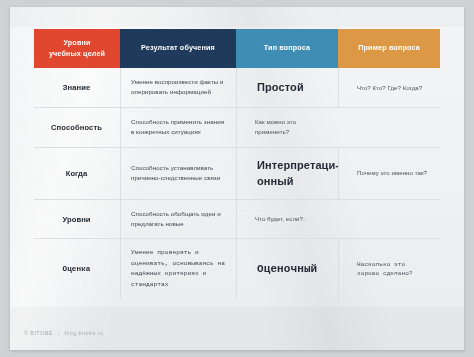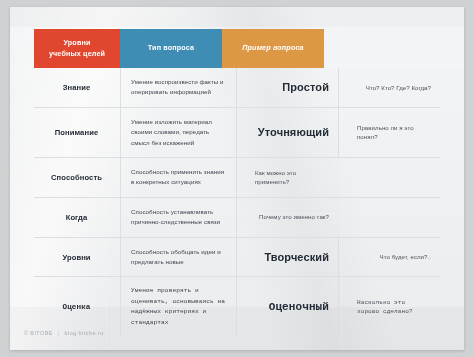--- a/index.html
+++ b/index.html
@@ -62,21 +62,20 @@
     width: 100%;
   }
 
   
   .row.head { height: 39px; }
 
   .cell {
     position: relative;
     display: flex;
     align-items: center;
-    justify-content: flex-end;
   }
 
   
   .c-level { width: 86px; }
   .c-result { width: 116px; }
   .c-qtype { width: 102px; }
   .c-example { width: 102px; }
 
   .head .cell {
     justify-content: center;
@@ -85,21 +84,21 @@
     font-weight: bold;
     font-size: 7.2px;
     letter-spacing: .15px;
     line-height: 1.45;
     padding: 0 6px;
   }
 
   .head .c-level   { background: #e0472e; }
   .head .c-result  { background: #1f3a5a; }
   .head .c-qtype   { background: #3f8cb5; }
-  .head .c-example { background: #dd9845; font-style: italic; }
+  .head .c-example { background: #dd9845; }
 
   
   .row.data {
     border-bottom: 1px solid #dcdee1;
   }
   .row.data:last-child { border-bottom: none; font-family: Liberation Mono, monospace; }
 
   .row.data .cell {
     padding: 9px 9px 9px 10px;
     min-height: 38px;
@@ -174,87 +173,74 @@
 
   <div class="table">
 
     <div class="row head">
       <div class="cell c-level">
         <div>
           <div>Уровни</div>
           <div>учебных целей</div>
         </div>
       </div>
+      <div class="cell c-result">Результат обучения</div>
       <div class="cell c-qtype">Тип вопроса</div>
       <div class="cell c-example">Пример вопроса</div>
     </div>
 
     <div class="row data">
       <div class="cell c-level">
         <span class="lvl-text">Знание</span>
       </div>
       <div class="cell c-result">
         <span class="res-text">Умение воспроизвести факты и оперировать информацией</span>
       </div>
       <div class="cell c-qtype">
         <span class="qtype-text">Простой</span>
       </div>
       <div class="cell c-example">
         <span class="ex-text">Что? Кто? Где? Когда?</span>
       </div>
     </div>
 
-    <div class="row data">
-      <div class="cell c-level">
-        <span class="lvl-text">Понимание</span>
-      </div>
-      <div class="cell c-result">
-        <span class="res-text">Умение изложить материал своими словами, передать смысл без искажений</span>
+
+    <div class="row data">
+      <div class="cell c-level">
+        <span class="lvl-text">Способность</span>
+      </div>
+      <div class="cell c-result">
+        <span class="res-text">Способность применить знания в конкретных ситуациях</span>
+      </div>
+      <div class="cell c-example">
+        <span class="ex-text">Как можно это применить?</span>
+      </div>
+    </div>
+
+    <div class="row data">
+      <div class="cell c-level">
+        <span class="lvl-text">Когда</span>
+      </div>
+      <div class="cell c-result">
+        <span class="res-text">Способность устанавливать причинно-следственные связи</span>
       </div>
       <div class="cell c-qtype">
-        <span class="qtype-text">Уточняющий</span>
-      </div>
-      <div class="cell c-example">
-        <span class="ex-text">Правильно ли я это понял?</span>
-      </div>
-    </div>
-
-    <div class="row data">
-      <div class="cell c-level">
-        <span class="lvl-text">Способность</span>
-      </div>
-      <div class="cell c-result">
-        <span class="res-text">Способность применить знания в конкретных ситуациях</span>
-      </div>
-      <div class="cell c-example">
-        <span class="ex-text">Как можно это применить?</span>
-      </div>
-    </div>
-
-    <div class="row data">
-      <div class="cell c-level">
-        <span class="lvl-text">Когда</span>
-      </div>
-      <div class="cell c-result">
-        <span class="res-text">Способность устанавливать причинно-следственные связи</span>
+        <span class="qtype-text">Интерпретаци-онный</span>
       </div>
       <div class="cell c-example">
         <span class="ex-text">Почему это именно так?</span>
       </div>
     </div>
 
     <div class="row data">
       <div class="cell c-level">
         <span class="lvl-text">Уровни</span>
       </div>
       <div class="cell c-result">
         <span class="res-text">Способность обобщать идеи и предлагать новые</span>
-      </div>
-      <div class="cell c-qtype">
-        <span class="qtype-text">Творческий</span>
       </div>
       <div class="cell c-example">
         <span class="ex-text">Что будет, если?..</span>
       </div>
     </div>
 
     <div class="row data">
       <div class="cell c-level">
         <span class="lvl-text">Оценка</span>
       </div>

